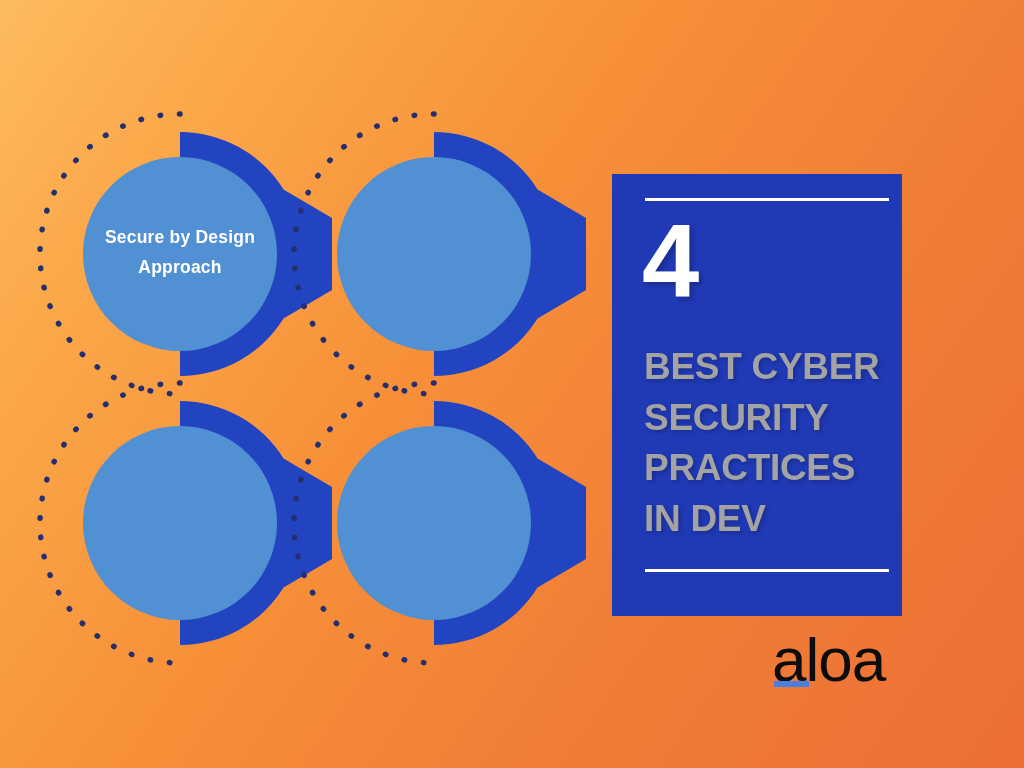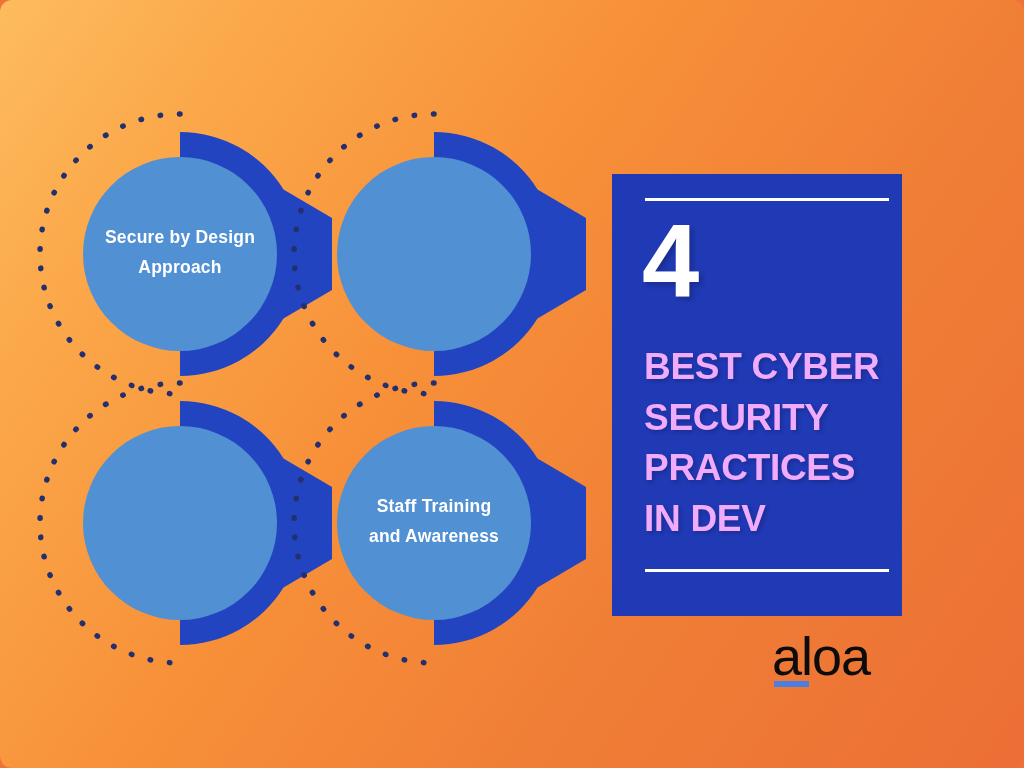--- a/index.html
+++ b/index.html
@@ -19,21 +19,20 @@
     position: relative;
     width: 1024px;
     height: 768px;
     background: linear-gradient(125deg,
         #FDBC5E 0%,
         #FBA94B 16%,
         #F79039 42%,
         #F07E36 68%,
         #EC6F35 100%);
     overflow: hidden;
-    border-radius: 12px;
   }
 
   
   #diagram {
     position: absolute;
     left: 0;
     top: 0;
     width: 620px;
     height: 768px;
   }
@@ -84,21 +83,21 @@
     line-height: 1;
     letter-spacing: -2px;
     text-shadow: 3px 3px 5px rgba(0,0,0,0.22);
   }
 
   #headline {
     position: absolute;
     left: 32px;
     top: 168px;
     width: 252px;
-    color: #f0abfc;
+    color: #a3a3a3;
     font-family: "Liberation Sans", sans-serif;
     font-weight: bold;
     font-size: 37px;
     line-height: 1.37;
     letter-spacing: -0.3px;
     text-shadow: 2px 2px 4px rgba(0,0,0,0.22);
     white-space: pre-line;
   }
 
   
@@ -109,21 +108,21 @@
     width: 140px;
     height: 64px;
   }
   #logo-text {
     position: absolute;
     left: 0;
     top: 0;
     color: #0C0C0C;
     font-family: "Liberation Sans", sans-serif;
     font-weight: 400;
-    font-size: 54px;
+    font-size: 62px;
     line-height: 1;
     letter-spacing: -1px;
     text-align: right;
   }
   #logo-underline {
     position: absolute;
     left: 2px;
     top: 52px;
     width: 35px;
     height: 6px;
@@ -193,22 +192,20 @@
         </g>
         <circle cx="434" cy="523" r="97" fill="#5190D3"></circle>
       </g>
     </svg>
 
     <div class="node-label" style="left:80px;  top:222px; width:200px;">Secure by Design
 Approach</div>
 
 
 
-    <div class="node-label" style="left:334px; top:491px; width:200px;">Staff Training
-and Awareness</div>
   </div>
 
   <div id="title-panel">
     <div class="rule" id="rule-top"></div>
     <div id="big-number">4</div>
     <div id="headline">BEST CYBER
 SECURITY
 PRACTICES
 IN DEV</div>
     <div class="rule" id="rule-bottom"></div>

